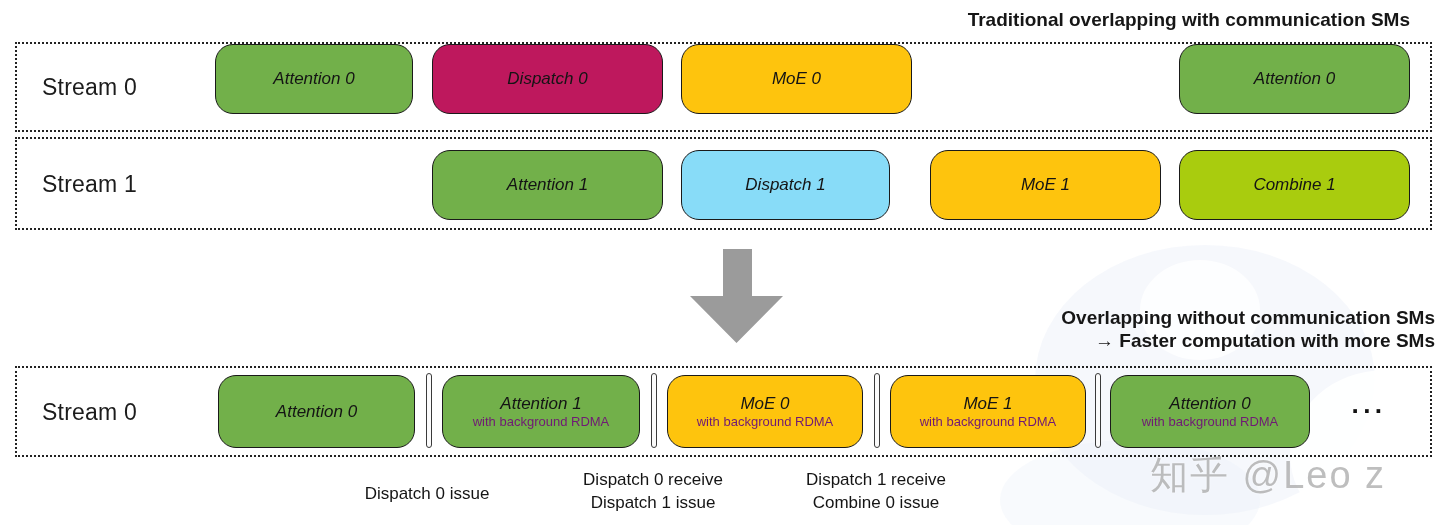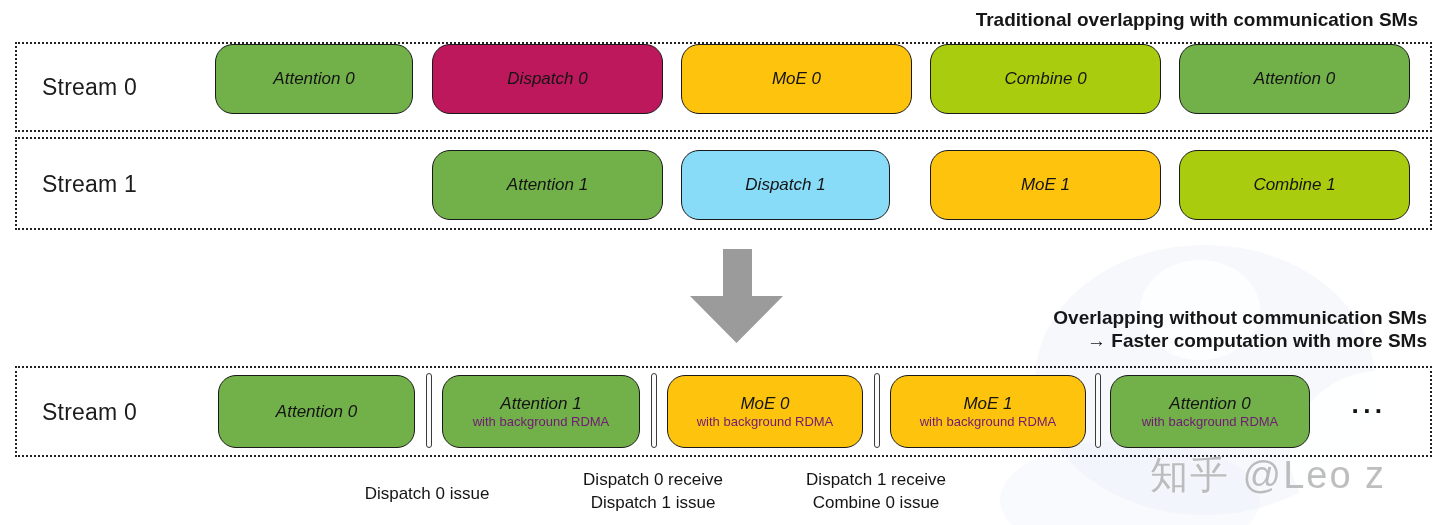--- a/index.html
+++ b/index.html
@@ -8,22 +8,22 @@
     font-family:"Liberation Sans",sans-serif;overflow:hidden;
   }
   
   .blob{position:absolute;border-radius:50%;z-index:0;}
   .blob.b1{left:1035px;top:245px;width:340px;height:270px;background:#e3ebf6;opacity:.33;}
   .blob.b2{left:1290px;top:370px;width:190px;height:170px;background:#ffffff;opacity:.9;}
   .blob.b3{left:1140px;top:260px;width:120px;height:100px;background:#ffffff;opacity:.8;}
   .blob.b4{left:1000px;top:440px;width:260px;height:120px;background:#e9f0fa;opacity:.3;}
 
   .title{position:absolute;font-weight:bold;font-size:19px;color:#161616;z-index:2;white-space:nowrap;}
-  .title.t1{top:9px;right:22px;}
-  .title.t2{top:306px;right:13px;text-align:right;line-height:23px;}
+  .title.t1{top:9px;right:30px;}
+  .title.t2{top:306px;right:5px;text-align:right;line-height:23px;}
 
   .panel{
     position:absolute;left:15px;width:1413px;border:2px dotted #222;background:transparent;z-index:1;
   }
   .panel.p1{top:42px;height:86px;}
   .panel.p2{top:137px;height:89px;}
   .panel.p3{top:366px;height:87px;}
 
   .stream-label{
     position:absolute;left:25px;top:50%;transform:translateY(-50%);
@@ -80,23 +80,20 @@
   <div class="panel p1">
     <span class="stream-label">Stream 0</span>
     <div class="block" style="left: 198px; width: 198px; background-color: rgb(114, 176, 74);">
       <span class="blabel">Attention 0</span>
     </div>
     <div class="block" style="left: 415px; width: 231px; background-color: #be185d;">
       <span class="blabel">Dispatch 0</span>
     </div>
     <div class="block" style="left: 664px; width: 231px; background-color: rgb(254, 196, 13);">
       <span class="blabel">MoE 0</span>
-    </div>
-    <div class="block" style="left: 913px; width: 231px; background-color: rgb(169, 204, 14);">
-      <span class="blabel">Combine 0</span>
     </div>
     <div class="block" style="left: 1162px; width: 231px; background-color: rgb(114, 176, 74);">
       <span class="blabel">Attention 0</span>
     </div>
   </div>
 
   <div class="panel p2">
     <span class="stream-label">Stream 1</span>
     <div class="block" style="left: 415px; width: 231px; top: 11px; background-color: rgb(114, 176, 74);">
       <span class="blabel">Attention 1</span>

